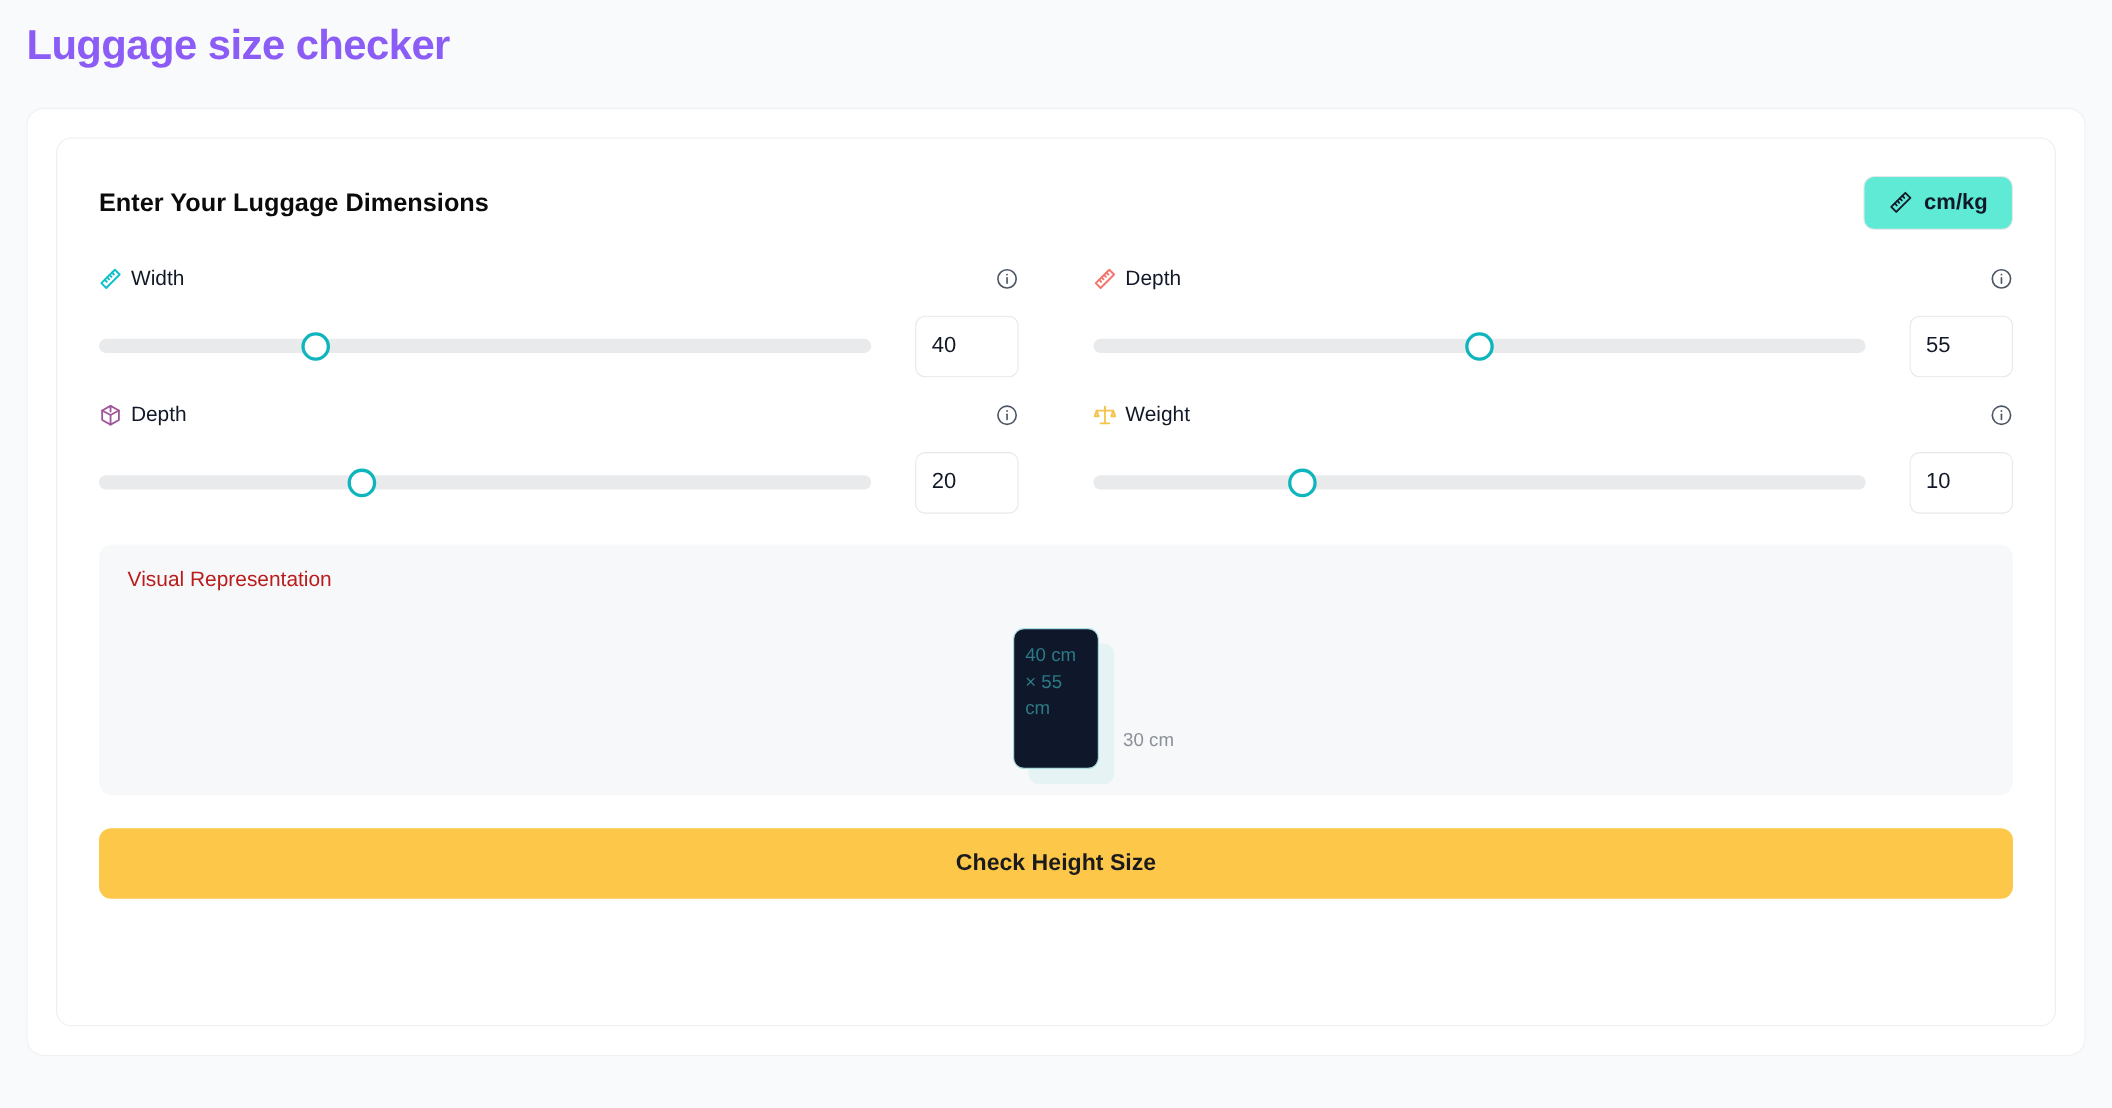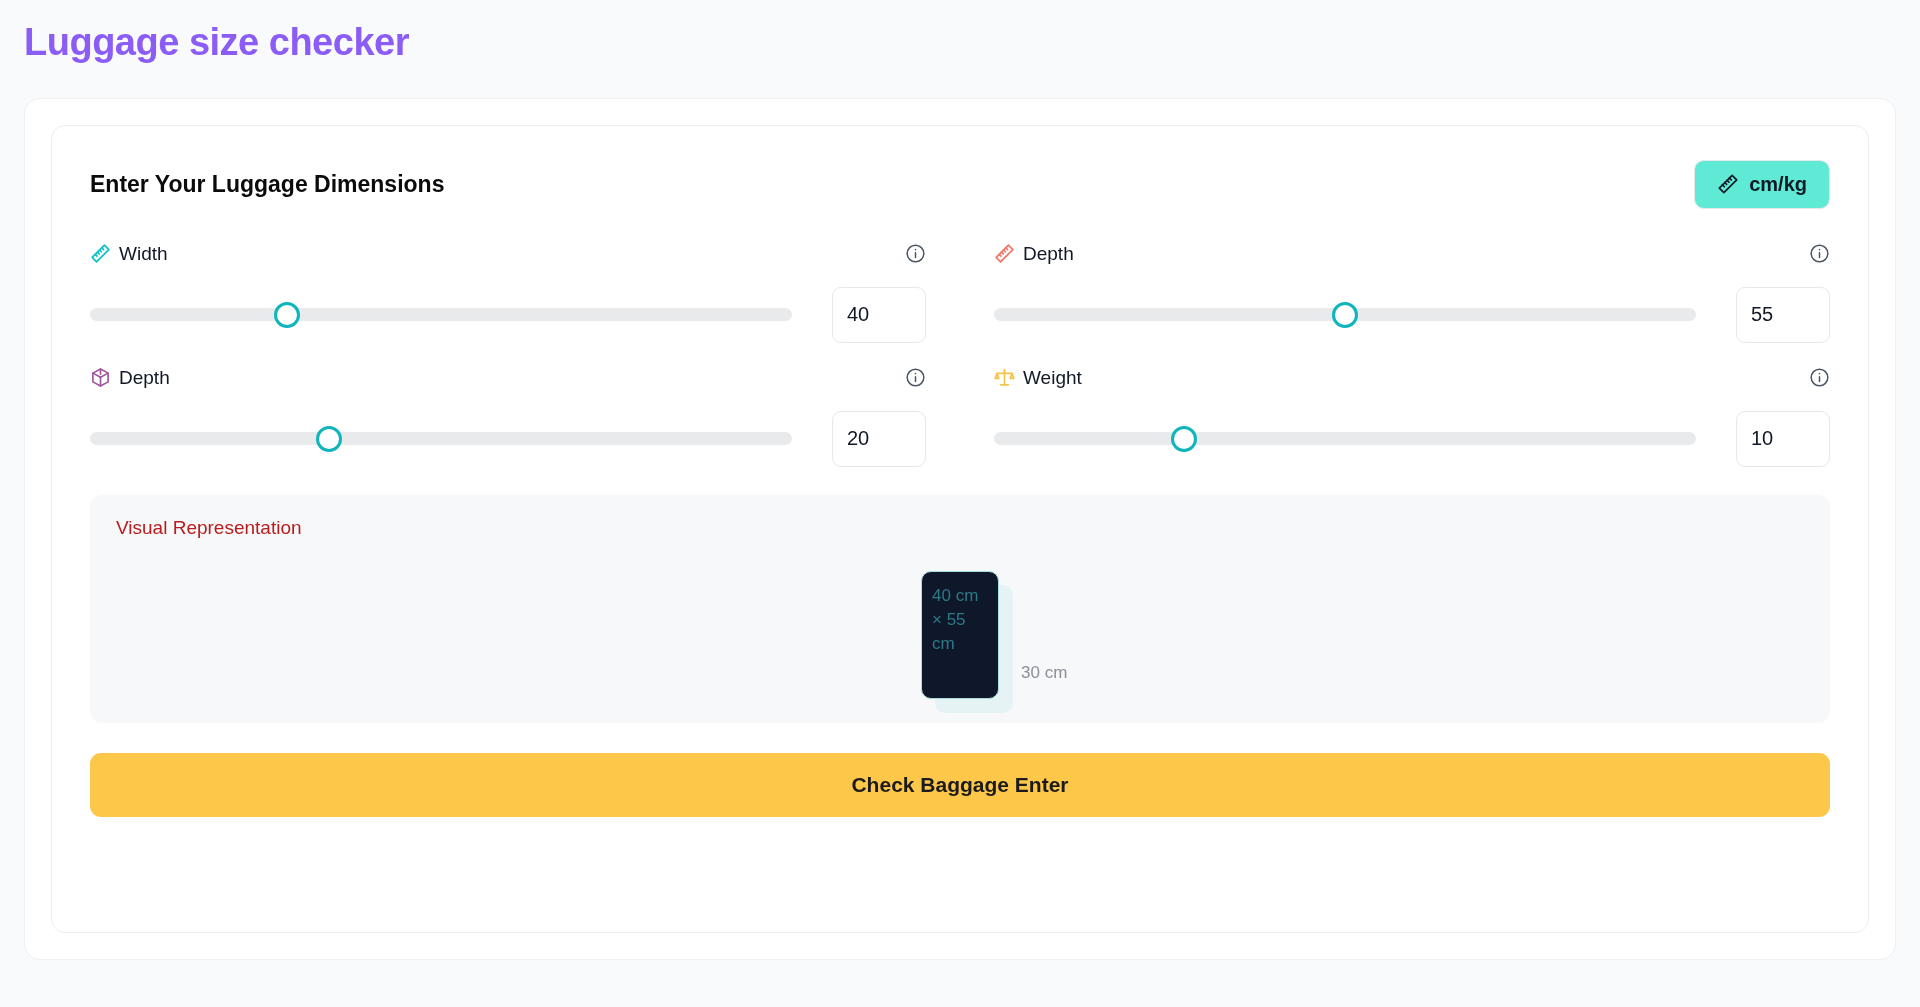--- a/index.html
+++ b/index.html
@@ -381,16 +381,16 @@
       <div class="visual-title">Visual Representation</div>
       <div class="box-stage">
         <div class="box-wrap">
           <div class="box-shadow-layer"></div>
           <div class="box-face">40 cm × 55 cm</div>
           <div class="depth-label">30 cm</div>
         </div>
       </div>
     </div>
 
-    <button class="check-btn">Check Baggage Enter</button>
+    <button class="check-btn">Check Height Size</button>
 
   </div>
 </div>
 
 </body></html>

